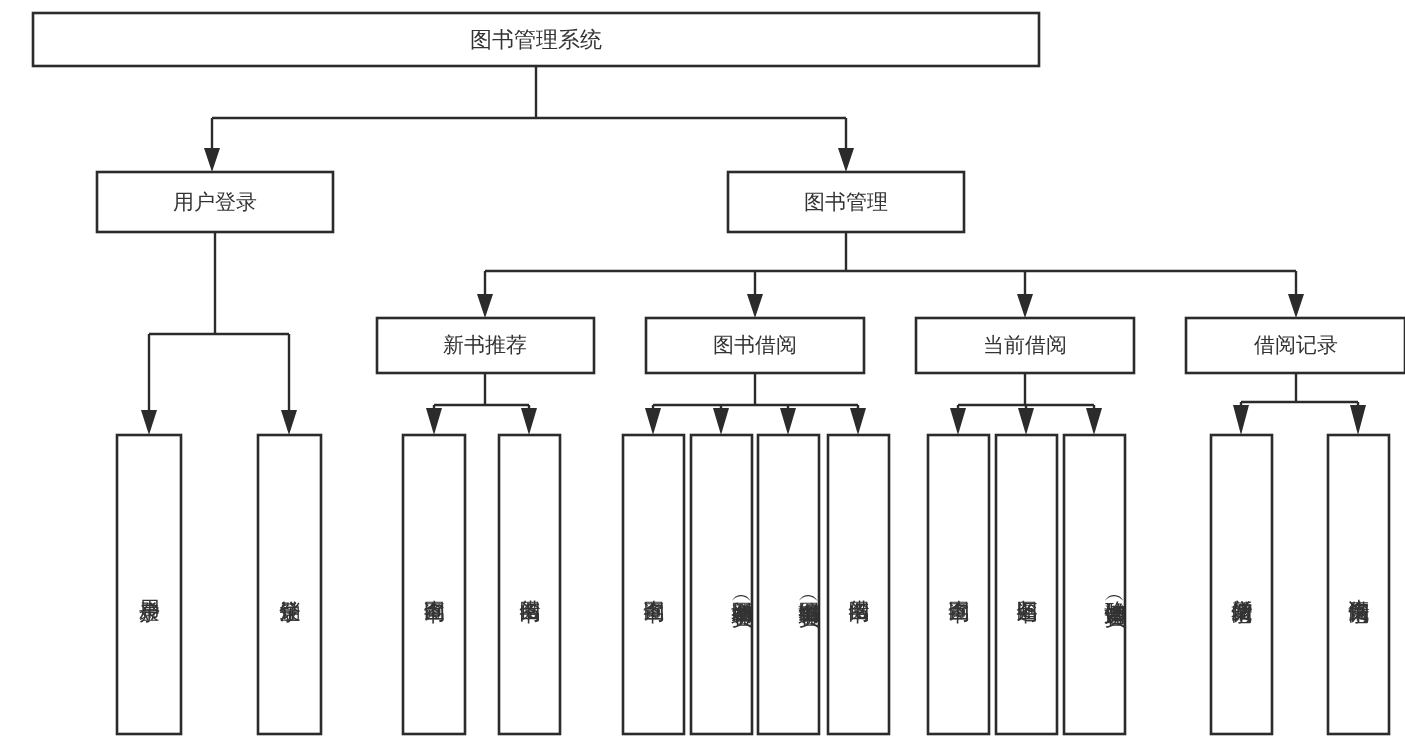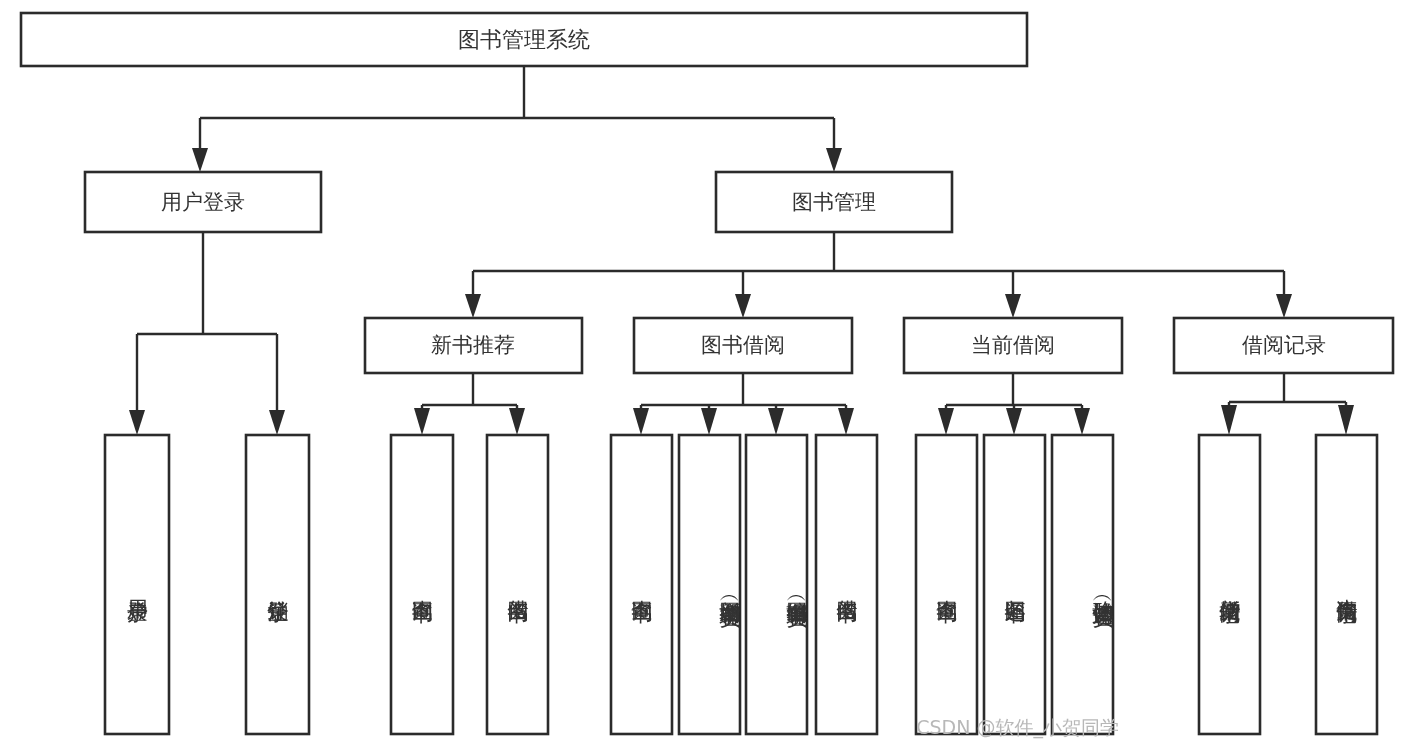--- a/index.html
+++ b/index.html
@@ -9,21 +9,21 @@
   }
   body {
     width: 1405px;
     height: 747px;
     font-family: "DejaVu Sans", "Liberation Sans", sans-serif;
     position: relative;
     overflow: hidden;
   }
   #diagram-root {
     position: absolute;
-    left: 4px; top: 0;
+    left: 16px; top: 0;
     width: 1123px;
     height: 747px;
   }
   svg#flow {
     position: absolute;
     left: 0; top: 0;
     width: 1405px;
     height: 747px;
     display: block;
   }
@@ -211,15 +211,14 @@
   <div class="vlabel" style="left:912px; top:435px; width:61px; height:299px;">查询图书</div>
 
   <div class="vlabel" style="left:980px; top:435px; width:61px; height:299px;">归还图书</div>
 
   <div class="vlabel" style="left:1048px; top:435px; width:61px; height:299px; align-items:flex-start; padding-top:8px; box-sizing:border-box;">确认归还（管理员）</div>
 
   <div class="vlabel" style="left:1195px; top:435px; width:61px; height:299px;">新增借阅记录</div>
 
   <div class="vlabel" style="left:1312px; top:435px; width:61px; height:299px;">查询借阅记录</div>
 
-  <div class="watermark">CSDN @软件_小贺同学</div>
 
 </div>
 
 </body></html>

